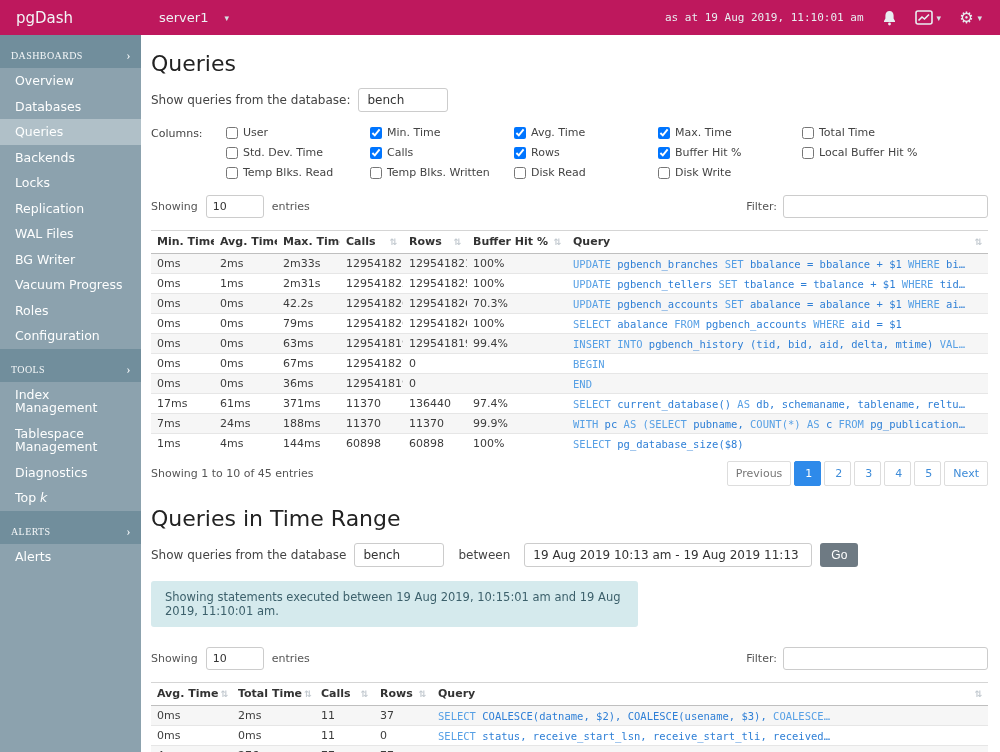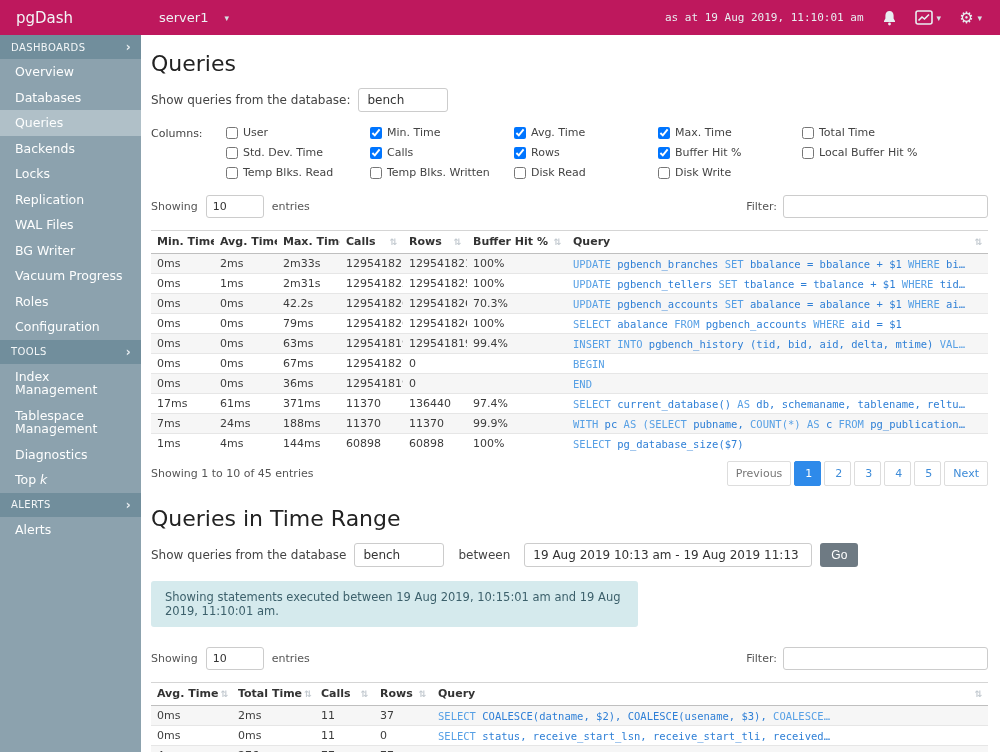--- a/index.html
+++ b/index.html
@@ -22,21 +22,21 @@
   .tb-icon svg { display:block; }
   .gear-glyph { font-size:16px; line-height:1; color:#e8eef1; }
 
   
   .sidebar {
     position:fixed; top:35px; left:0; width:141px; height:717px;
     background:#8ca2ae; z-index:10; font-size:12.5px;
   }
   .side-section-header {
     background:#718e9c; color:#f4f7f8; font-size:10px; letter-spacing:0.4px;
-    padding:5px 10px 5px 11px; display:flex; justify-content:space-between; align-items:center; cursor:pointer;
+    padding:13px 10px 5px 11px; display:flex; justify-content:space-between; align-items:center; cursor:pointer;font-family:Liberation Serif, serif;
   }
   .side-chevron { font-size:12px; font-weight:bold; color:#e9eef1; }
   .side-item {
     color:#fdfefe; padding:6px 8px 6px 15px; cursor:pointer; line-height:13.5px;
   }
   .side-item.active { background:#b0c0c8; }
   .side-item em { font-style:italic; }
 
   
   .main { margin-left:141px; padding:10px 12px 0 10px; width:859px; }
@@ -395,21 +395,21 @@
           <td>99.9%</td>
           <td class="query-cell"><span class="q-kw">WITH</span><span class="q-id"> pc</span><span class="q-kw"> AS</span><span class="q-kw"> (SELECT</span><span class="q-id"> pubname,</span><span class="q-kw"> COUNT(*)</span><span class="q-kw"> AS</span><span class="q-id"> c</span><span class="q-kw"> FROM</span><span class="q-id"> pg_publication…</span></td>
         </tr>
         <tr>
           <td>1ms</td>
           <td>4ms</td>
           <td>144ms</td>
           <td>60898</td>
           <td>60898</td>
           <td>100%</td>
-          <td class="query-cell"><span class="q-kw">SELECT</span><span class="q-id"> pg_database_size($7)</span></td>
+          <td class="query-cell"><span class="q-kw">SELECT</span><span class="q-id"> pg_database_size($8)</span></td>
         </tr>
       </tbody>
   </table>
 
   <div class="table-footer">
     <span class="footer-text">Showing 1 to 10 of 45 entries</span>
     <span class="pagination" id="t1-pagination">
         <span class="page-btn prev">Previous</span>
         <span class="page-btn active">1</span>
         <span class="page-btn">2</span>

